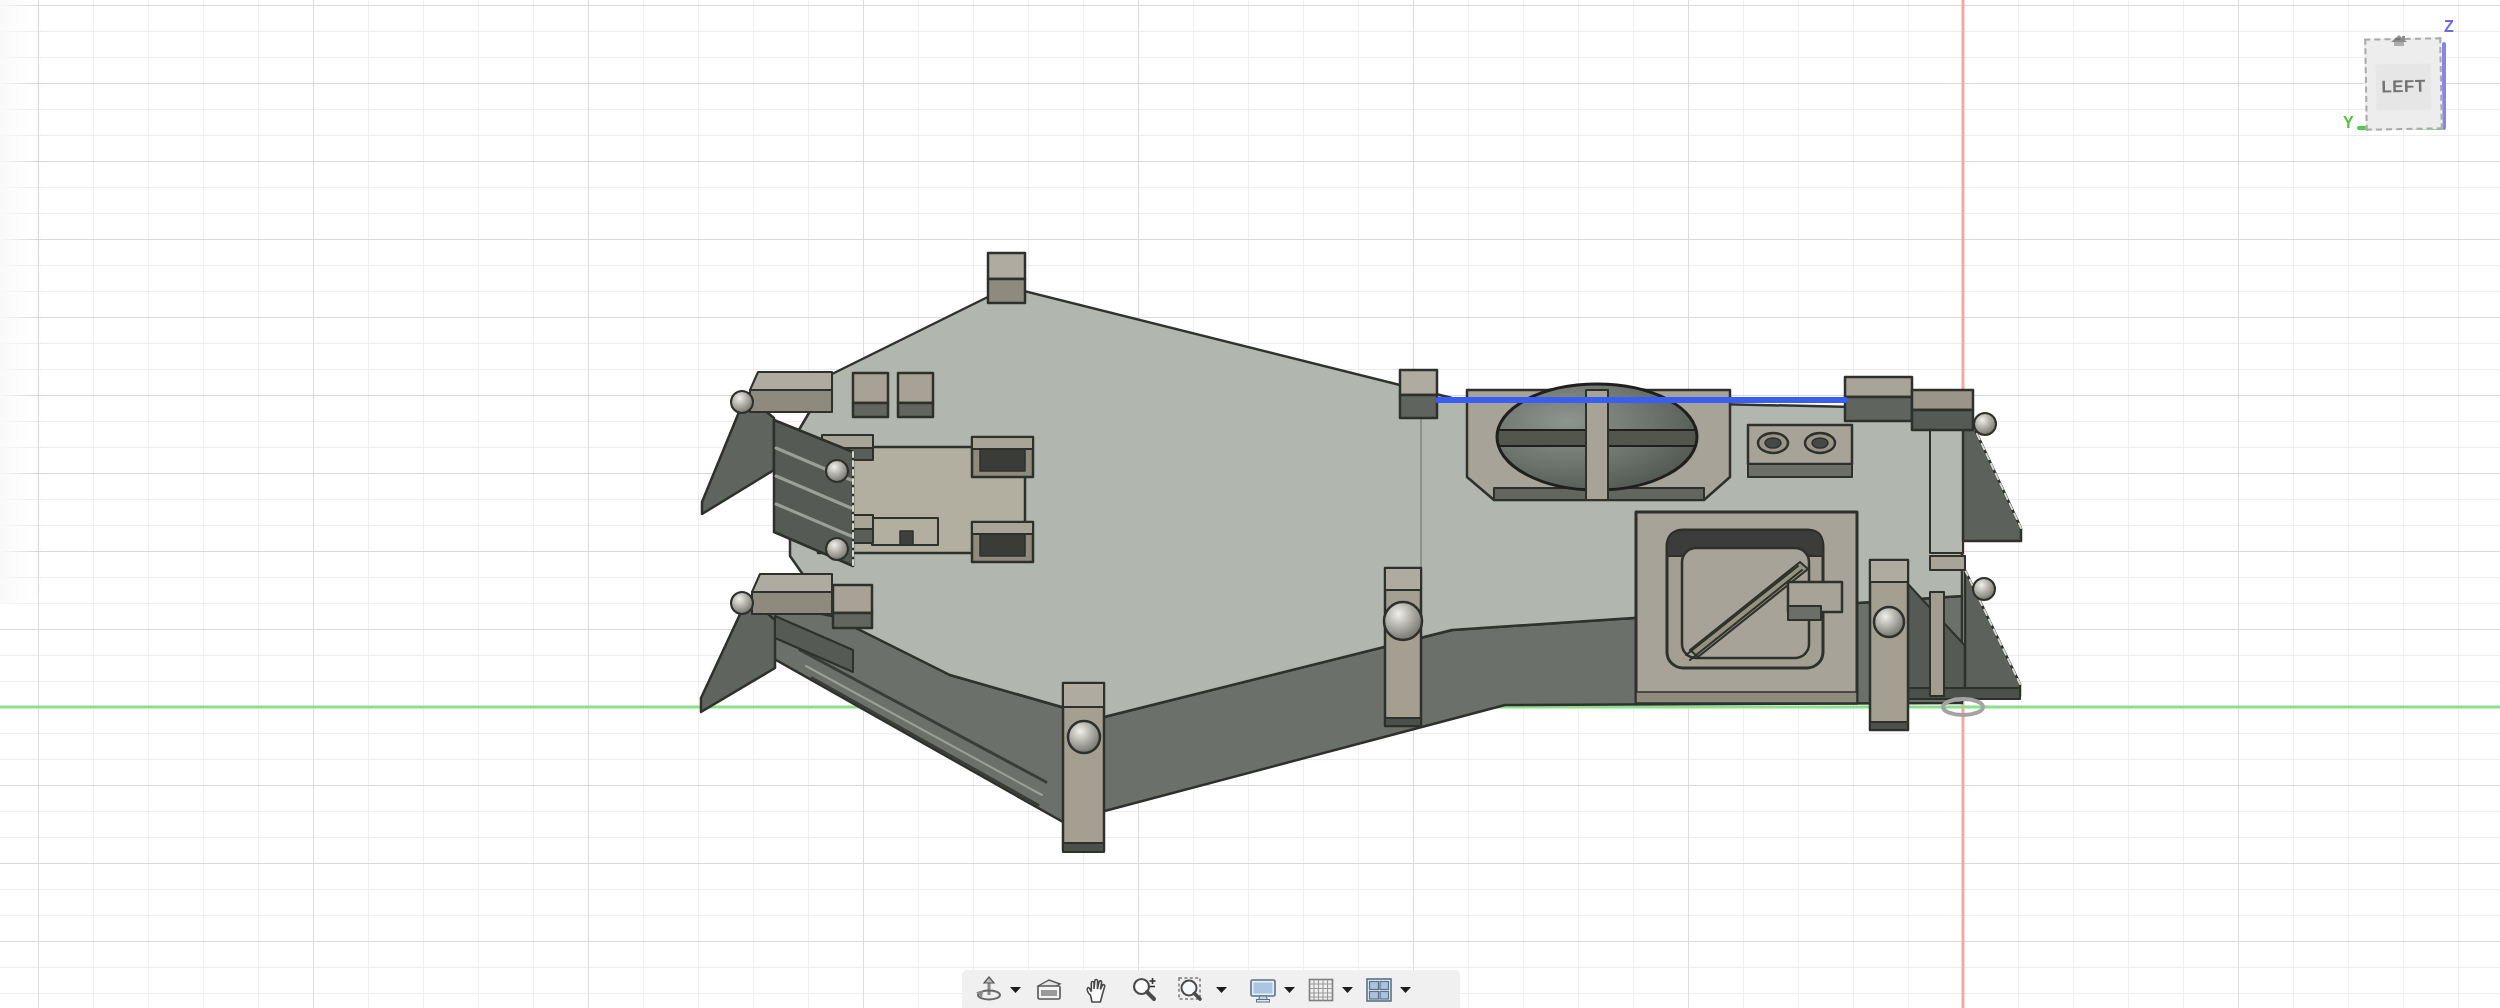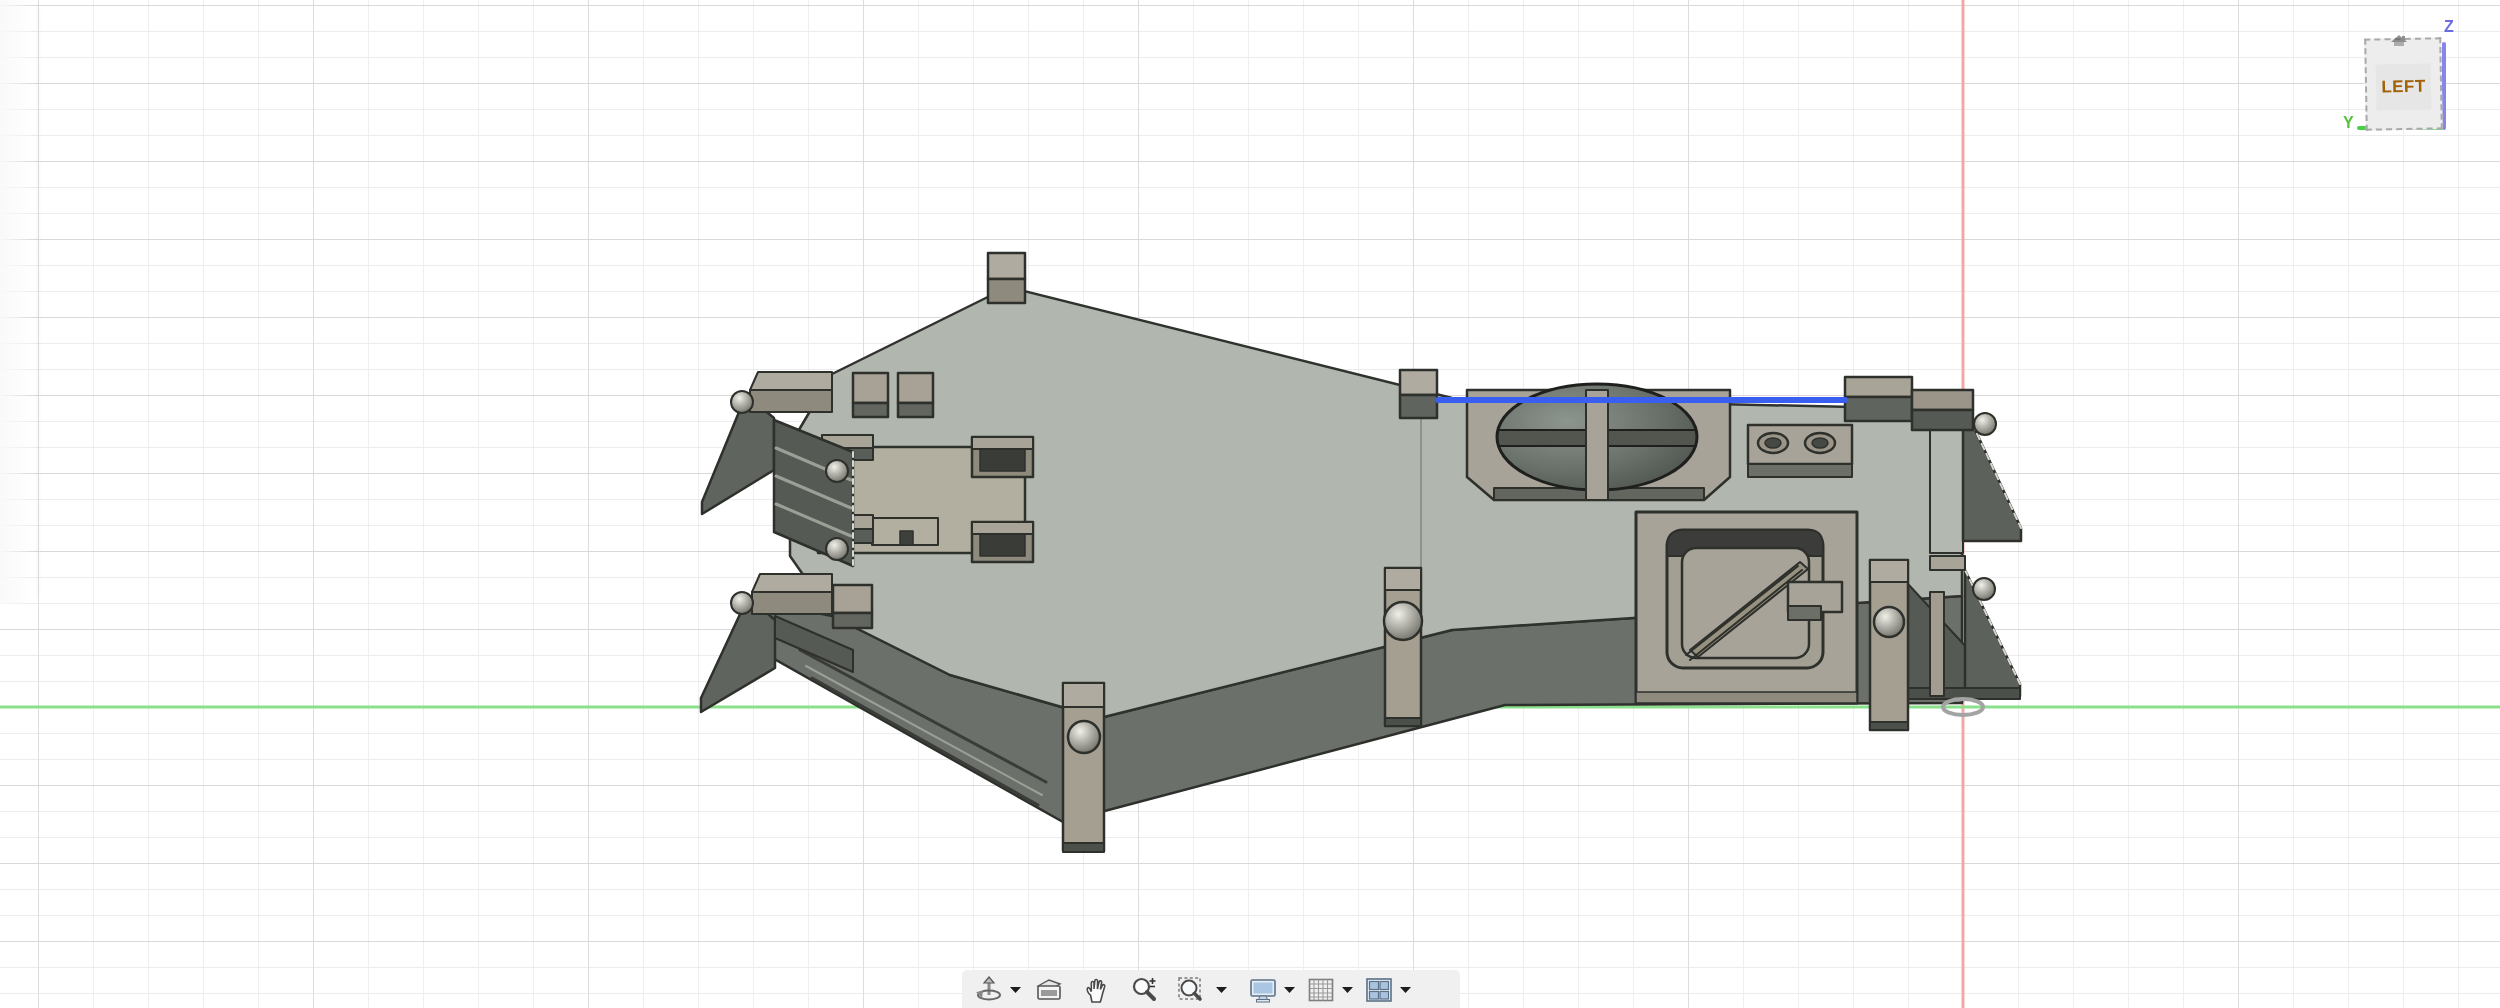--- a/index.html
+++ b/index.html
@@ -32,21 +32,21 @@
   .viewcube{position:absolute;left:2345px;top:16px;width:118px;height:124px;}
   .vc-face{
     position:absolute;left:20px;top:22px;width:77px;height:92px;
     background:#ededed;border:2px dashed #a9a9a9;box-sizing:border-box;
     transform:rotate(-1deg);
   }
   .vc-inner{
     position:absolute;left:9px;top:24px;width:55px;height:46px;background:#e6e6e6;
     display:flex;align-items:center;justify-content:center;
   }
-  .vc-label{color:#a16207;font-size:17px;font-weight:bold;letter-spacing:.5px;}
+  .vc-label{color:#737373;font-size:17px;font-weight:bold;letter-spacing:.5px;}
   .vc-z-line{position:absolute;left:97px;top:26px;width:4px;height:88px;background:#8585ea;border-radius:2px;}
   .vc-y-line{position:absolute;left:12px;top:110px;width:86px;height:4px;background:#49cf49;border-radius:2px;}
   .vc-z-label{position:absolute;left:99px;top:2px;color:#6b6be0;font-weight:bold;font-size:16px;}
   .vc-y-label{position:absolute;left:-2px;top:98px;color:#59c23a;font-weight:bold;font-size:16px;}
   .vc-home{position:absolute;left:44px;top:18px;opacity:.65;}
   
   .navbar{
     position:absolute;left:962px;top:970px;width:498px;height:44px;
     background:#f0f0f0;border-radius:5px 5px 0 0;
     display:flex;align-items:flex-start;padding-top:5px;box-sizing:border-box;

